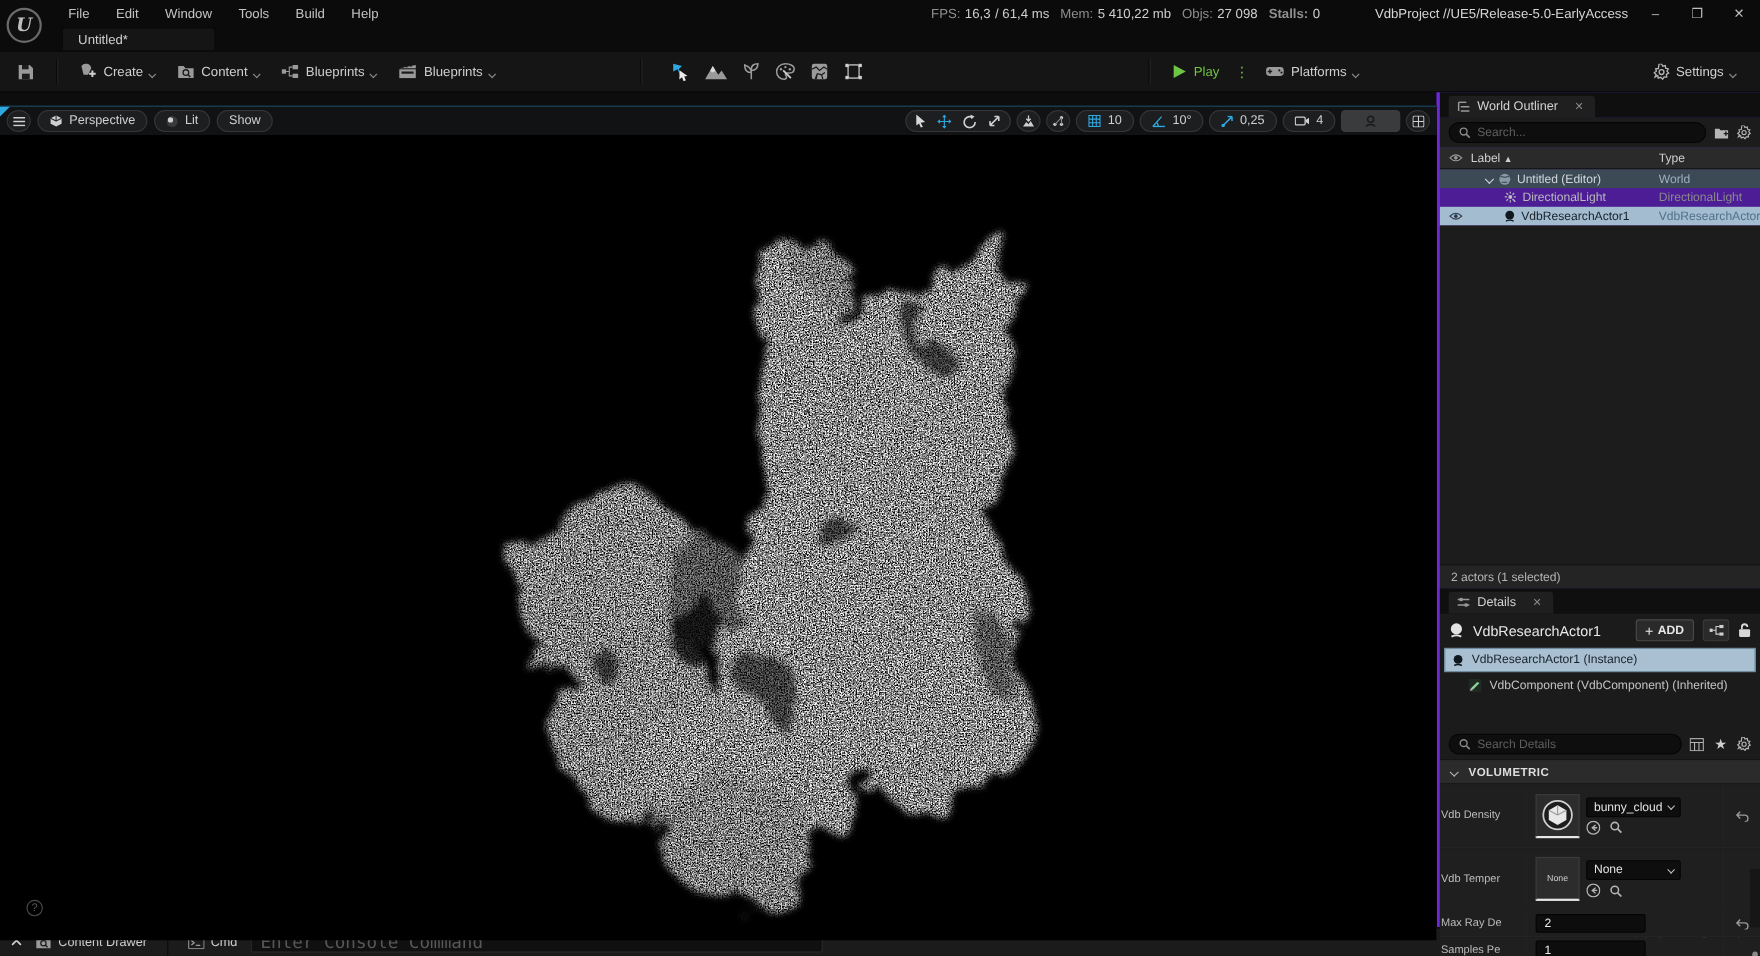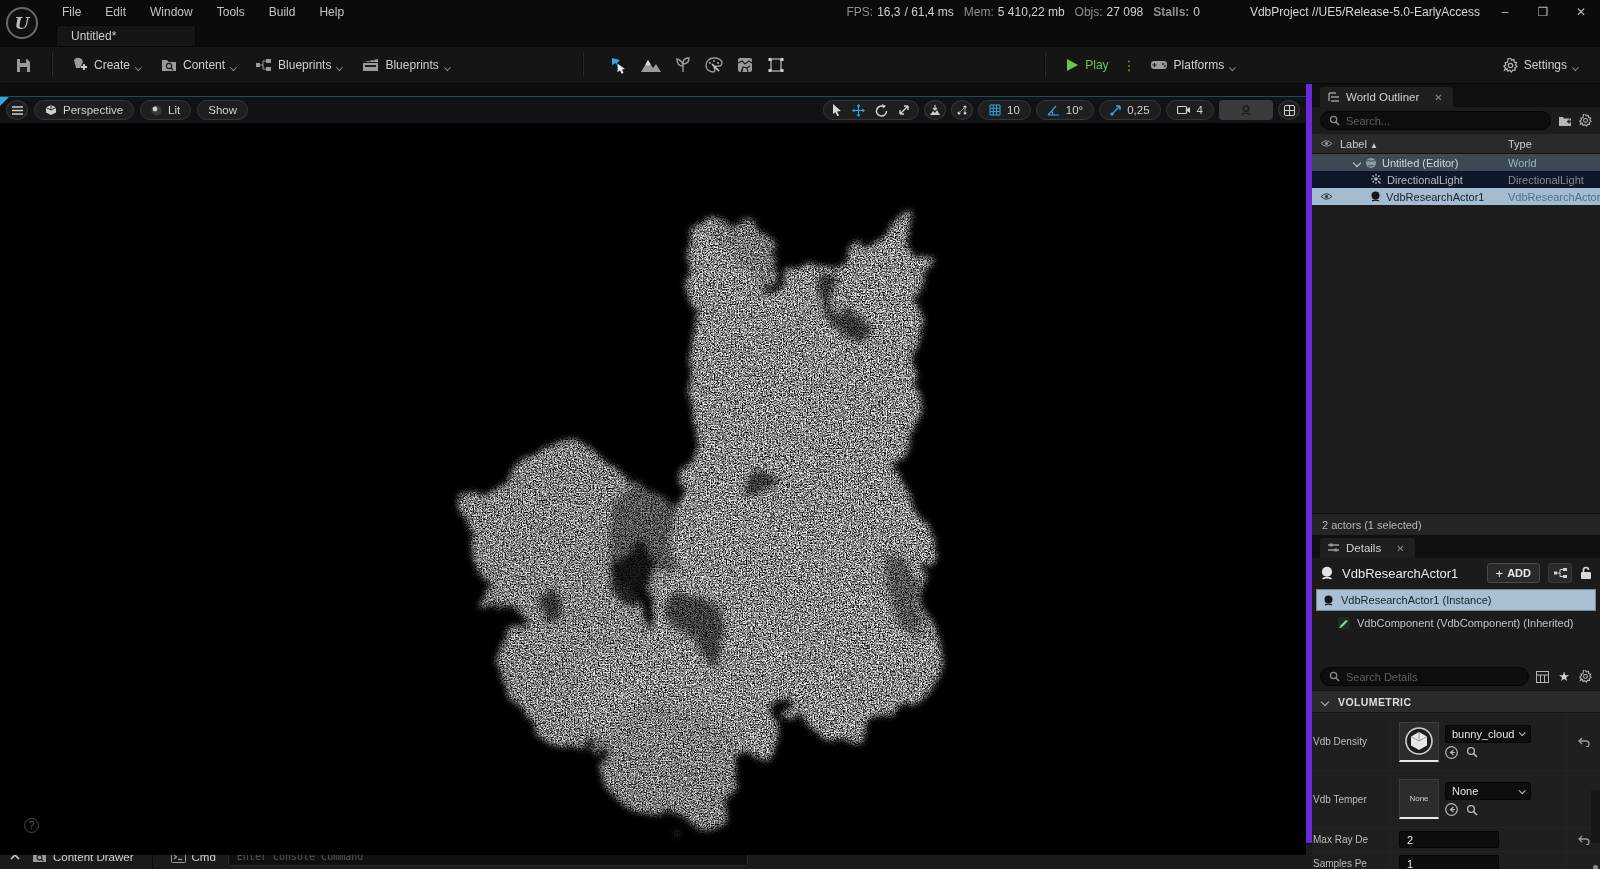--- a/index.html
+++ b/index.html
@@ -50,21 +50,21 @@
     padding:0 10px; gap:6px; color:#d0d0d0; font-size:11.5px; cursor:default; }
   .pill.round { width:22px; padding:0; justify-content:center; border-radius:50%; }
   .vp-right { margin-left:auto; display:flex; align-items:center; gap:5px; }
   .toolgroup { background:#1d1e20; border:1px solid #353638; border-radius:11px; height:20px; display:flex; align-items:center; padding:0 8px; gap:10px; }
   .vp-widebtn { background:#3a3b3d; border-radius:4px; width:54px; height:20px; display:flex; align-items:center; justify-content:center; }
   .vp-canvas { flex:1; position:relative; background:#000; }
   .help-circle { position:absolute; left:24px; bottom:10px; width:15px; height:15px; border:1px solid #4a4a4a; border-radius:50%;
     color:#5a5a5a; font-size:10px; display:flex; align-items:center; justify-content:center; }
 
   
-  .rightpanel { width:294px; background:#0f172a; display:flex; flex-direction:column; border-left:6px solid #6d28d9; min-height:0; }
+  .rightpanel { width:294px; background:#4c1d95; display:flex; flex-direction:column; border-left:3px solid #6d28d9; min-height:0; }
   .paneltabs { height:23px; display:flex; align-items:flex-end; background:#0f0f0f; padding-left:8px; flex:0 0 auto; }
   .paneltab { background:#1f1f1f; border-radius:3px 3px 0 0; padding:4px 10px 4px 8px; display:flex; align-items:center; gap:7px; color:#d2d2d2; font-size:11.5px; }
   .tab-x { color:#8a8a8a; font-size:10px; margin-left:8px; }
   .searchrow { display:flex; align-items:center; gap:7px; padding:4px 8px; background:#1c1c1c; flex:0 0 auto; }
   .searchpill { flex:1; background:#0e0e0e; border:1px solid #050505; border-radius:10px; height:19px; display:flex; align-items:center; padding:0 8px; gap:6px; }
   .searchpill input { background:transparent; border:none; outline:none; color:#cfcfcf; font-size:11px; width:100%; font-family:"Liberation Sans",sans-serif; }
   .searchpill input::placeholder { color:#5f5f5f; }
   .colhdr { height:20px; background:#2a2a2a; display:flex; align-items:center; font-size:11px; color:#cfcfcf; border-bottom:1px solid #111; flex:0 0 auto; }
   .col-eye { width:28px; display:flex; justify-content:center; }
   .col-label { flex:1; }
@@ -113,21 +113,21 @@
   .chevron.down { transform:rotate(45deg); }
   .dt-scrollbar { position:absolute; right:2px; top:330px; width:5px; height:100px; background:#8a8a8a; border-radius:3px; }
   .dt-scrolltrack { position:absolute; right:0; top:255px; width:9px; bottom:0; background:#161616; }
 
   
   .statusbar { height:26px; background:#1b1b1b; border-top:1px solid #060606; display:flex; align-items:center; flex:0 0 auto; font-size:11.5px; }
   .sb-left { display:flex; align-items:center; gap:8px; padding:0 10px; }
   .sb-sep { width:1px; height:26px; background:#0a0a0a; margin:0 4px; }
   .consoleinput { width:520px; background:#101010; border:1px solid #2a2a2a; border-radius:2px; height:18px; display:flex; align-items:center; padding:0 8px; }
   .consoleinput input { background:transparent; border:none; outline:none; width:100%; color:#9a9a9a;
-    font-family:"DejaVu Sans Mono", monospace; font-size:10px; }
+    font-family:"DejaVu Sans Mono", monospace; font-size:16px; }
   .consoleinput input::placeholder { color:#585858; }
   .sb-right { margin-left:auto; display:flex; align-items:center; gap:14px; padding:0 14px; }
   .srcok { width:14px; height:14px; border-radius:50%; border:1.5px solid #45b649; color:#45b649; font-size:9px; display:flex; align-items:center; justify-content:center; }
   svg { display:block; }
 </style>
 </head>
 <body>
 
 <div class="app">
 

